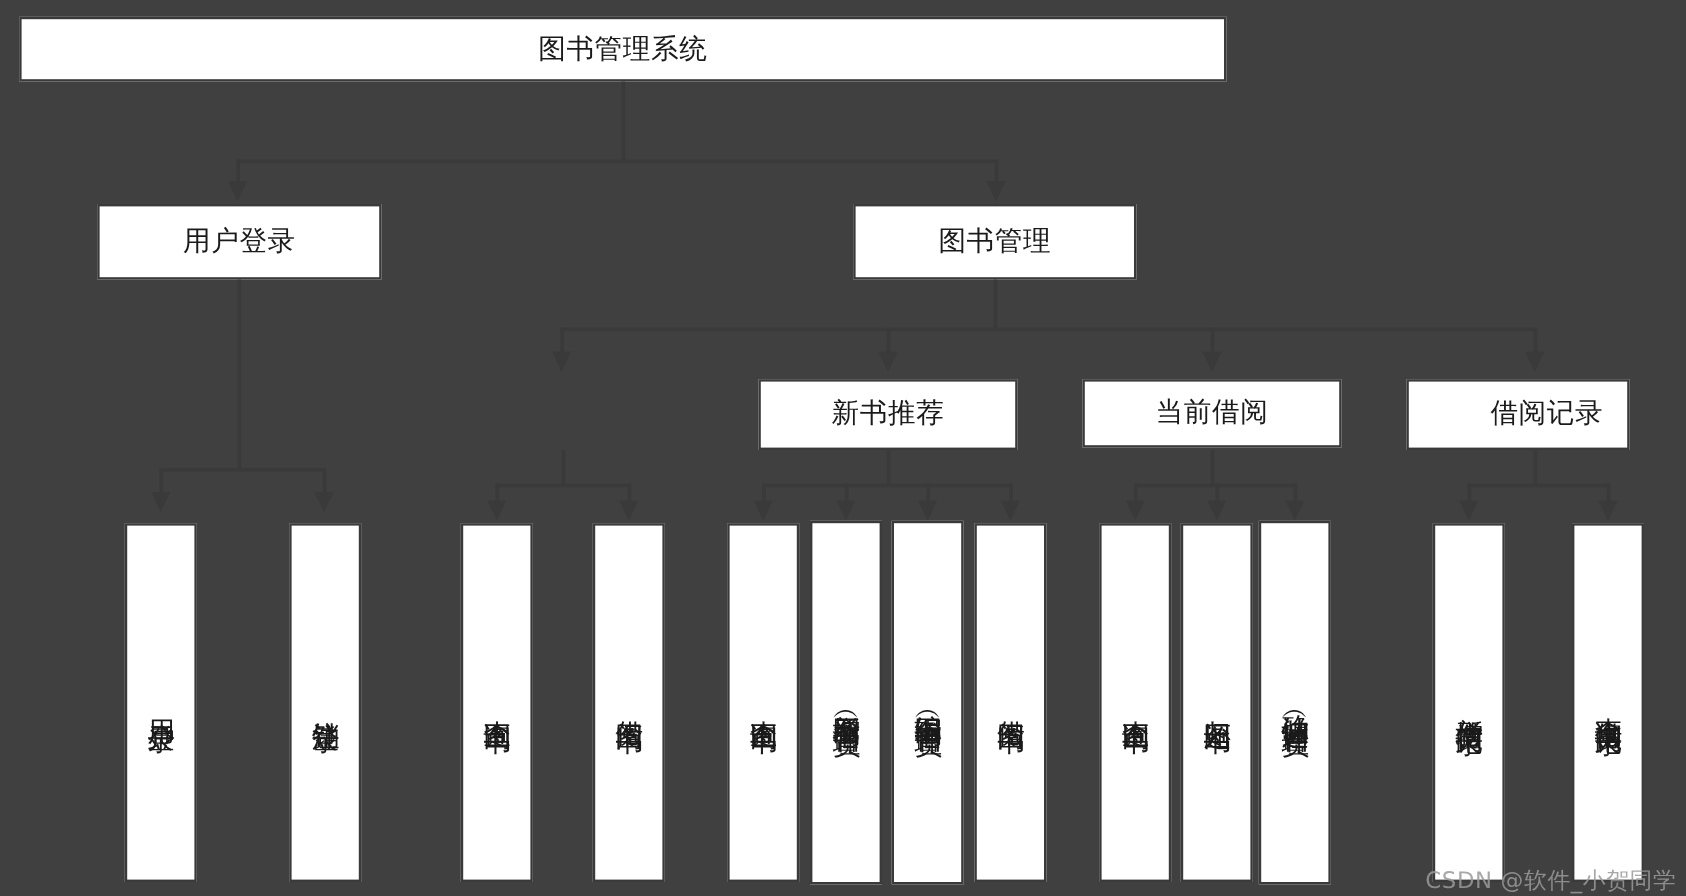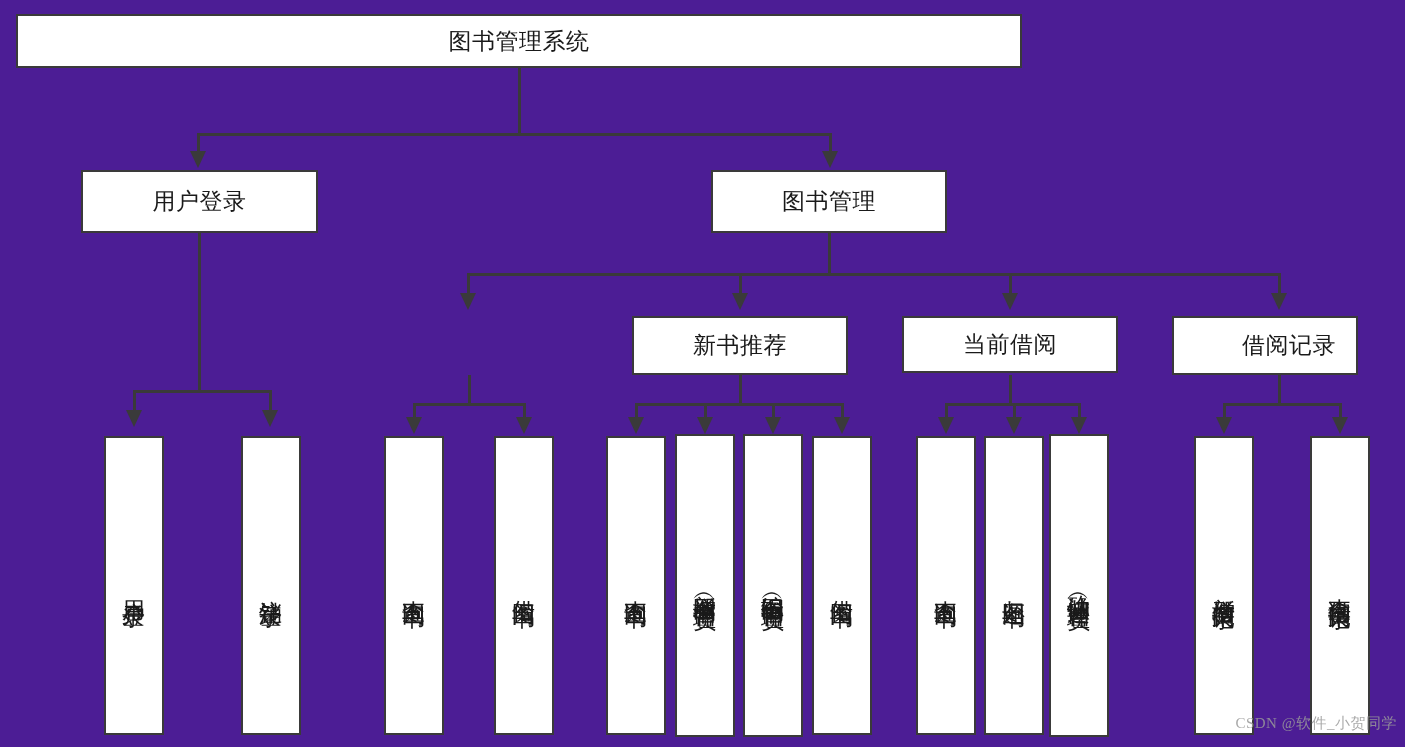--- a/index.html
+++ b/index.html
@@ -8,21 +8,21 @@
     padding: 0;
     background: #ffffff;
   }
   body {
     font-family: "DejaVu Sans", "Liberation Sans", sans-serif;
   }
   #canvas {
     position: relative;
     width: 1405px;
     height: 747px;
-    background: #4c1d95;
+    background: #404040;
     overflow: hidden;
   }
   
   .node {
     position: absolute;
     box-sizing: border-box;
     border: 2.5px solid #3a3a3a;
     background: #ffffff;
     display: flex;
     align-items: center;
@@ -66,27 +66,26 @@
     width: 0;
     height: 0;
     border-left: 8px solid transparent;
     border-right: 8px solid transparent;
     border-top: 17px solid #3a3a3a;
   }
   
   #watermark {
     position: absolute;
     right: 8px;
-    bottom: 14px;
-    font-size: 15px;
+    bottom: 0;
+    font-size: 19px;
     color: #9a9a9a;
     letter-spacing: 0.5px;
     white-space: nowrap;
     opacity: 0.85;
-    font-family: Liberation Serif, serif;
   }
 </style>
 </head>
 <body>
 
 <div id="canvas">
 
   <div class="node root" style="left:16px; top:14px; width:1006px; height:54px;">
     <span class="label-h">图书管理系统</span>
   </div>

